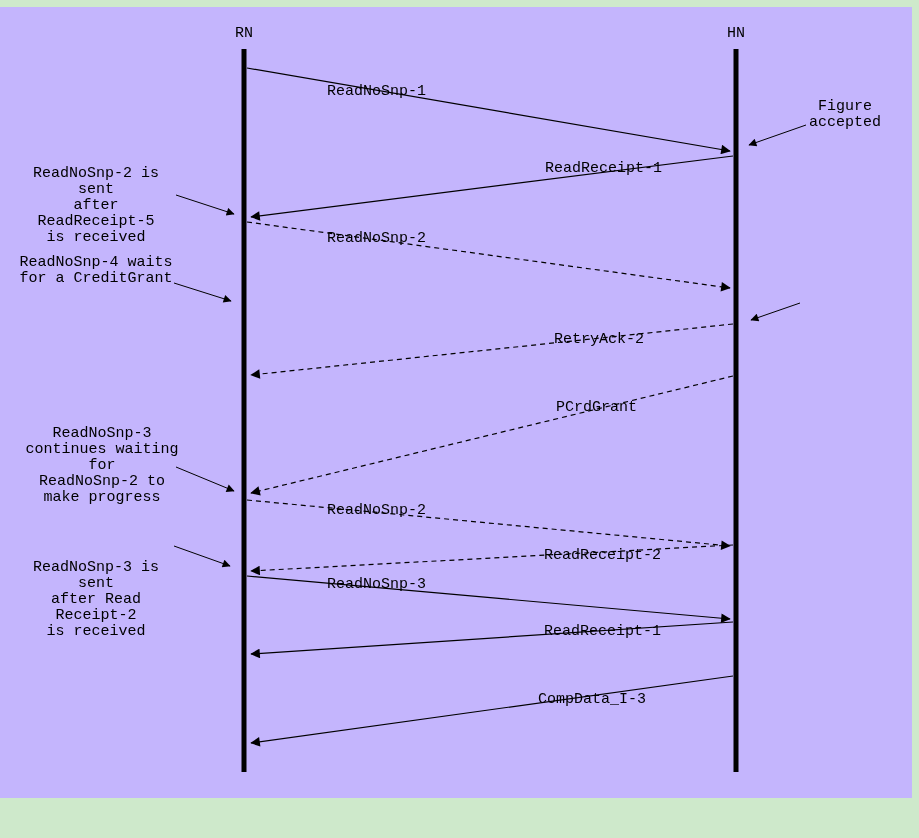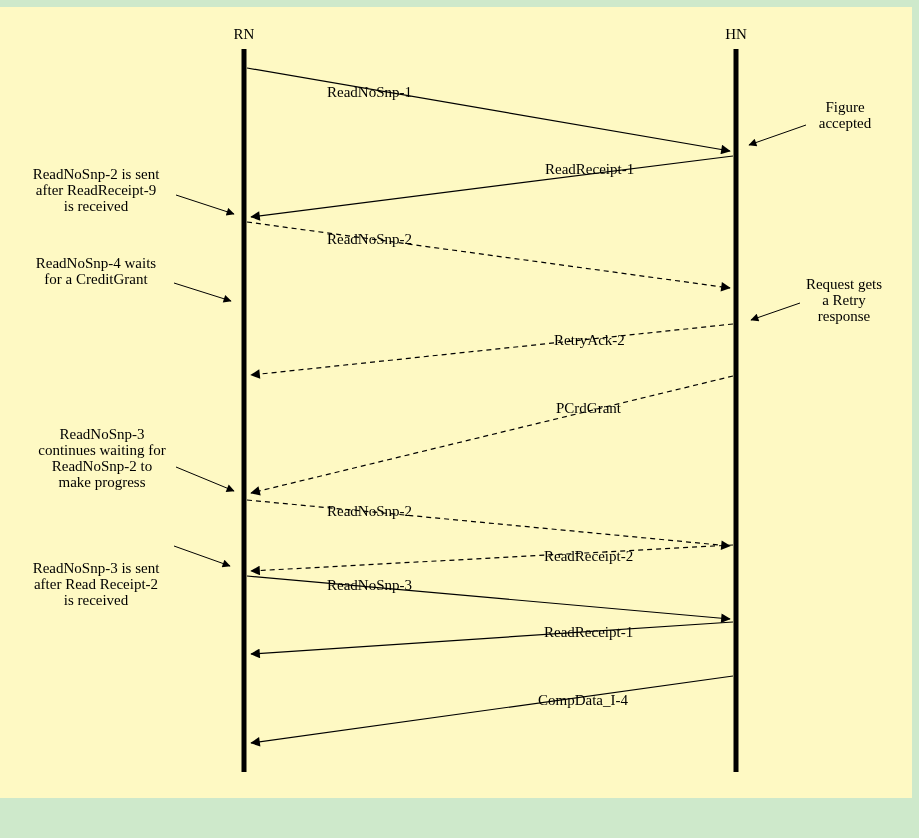--- a/index.html
+++ b/index.html
@@ -1,20 +1,20 @@
 <!DOCTYPE html>
 <html><head>
 <meta charset="utf-8">
 <style>
   html,body{margin:0;padding:0;background:#ffffff;}
   #stage{
     position:relative;
     width:919px;height:838px;
-    background:#fef9c3;
-    font-family:Liberation Serif, serif;
+    background:#c4b5fd;
+    font-family:Liberation Mono, monospace;
     color:#000;
     overflow:hidden;
   }
   .band{position:absolute;background:#cee9cb;}
   .band-top{left:0;top:0;width:919px;height:7px;}
   .band-right{left:912px;top:0;width:7px;height:798px;}
   .band-bottom{left:0;top:798px;width:919px;height:40px;}
   svg.lines{position:absolute;left:0;top:0;}
   .lbl{
     position:absolute;
@@ -75,35 +75,32 @@
 
   <div class="lbl msg-label" style="left:327px;top:84px;">ReadNoSnp-1</div>
   <div class="lbl msg-label" style="left:545px;top:161px;">ReadReceipt-1</div>
   <div class="lbl msg-label" style="left:327px;top:231px;">ReadNoSnp-2</div>
   <div class="lbl msg-label" style="left:554px;top:332px;">RetryAck-2</div>
   <div class="lbl msg-label" style="left:556px;top:400px;">PCrdGrant</div>
   <div class="lbl msg-label" style="left:327px;top:503px;">ReadNoSnp-2</div>
   <div class="lbl msg-label" style="left:544px;top:548px;">ReadReceipt-2</div>
   <div class="lbl msg-label" style="left:327px;top:577px;">ReadNoSnp-3</div>
   <div class="lbl msg-label" style="left:544px;top:624px;">ReadReceipt-1</div>
-  <div class="lbl msg-label" style="left:538px;top:692px;">CompData_I-4</div>
+  <div class="lbl msg-label" style="left:538px;top:692px;">CompData_I-3</div>
 
   <div class="lbl note" style="left:16px;top:166px;width:160px;">ReadNoSnp-2 is sent
-after ReadReceipt-9
+after ReadReceipt-5
 is received</div>
   <div class="lbl note" style="left:16px;top:255px;width:160px;">ReadNoSnp-4 waits
 for a CreditGrant</div>
   <div class="lbl note" style="left:22px;top:426px;width:160px;">ReadNoSnp-3
 continues waiting for
 ReadNoSnp-2 to
 make progress</div>
   <div class="lbl note" style="left:16px;top:544px;width:160px;margin-top:16px;">ReadNoSnp-3 is sent
 after Read Receipt-2
 is received</div>
 
   <div class="lbl note" style="left:803px;top:99px;width:84px;">Figure
 accepted</div>
-  <div class="lbl note" style="left:798px;top:276px;width:92px;">Request gets
-a Retry
-response</div>
 
 
 </div>
 
 </body></html>

